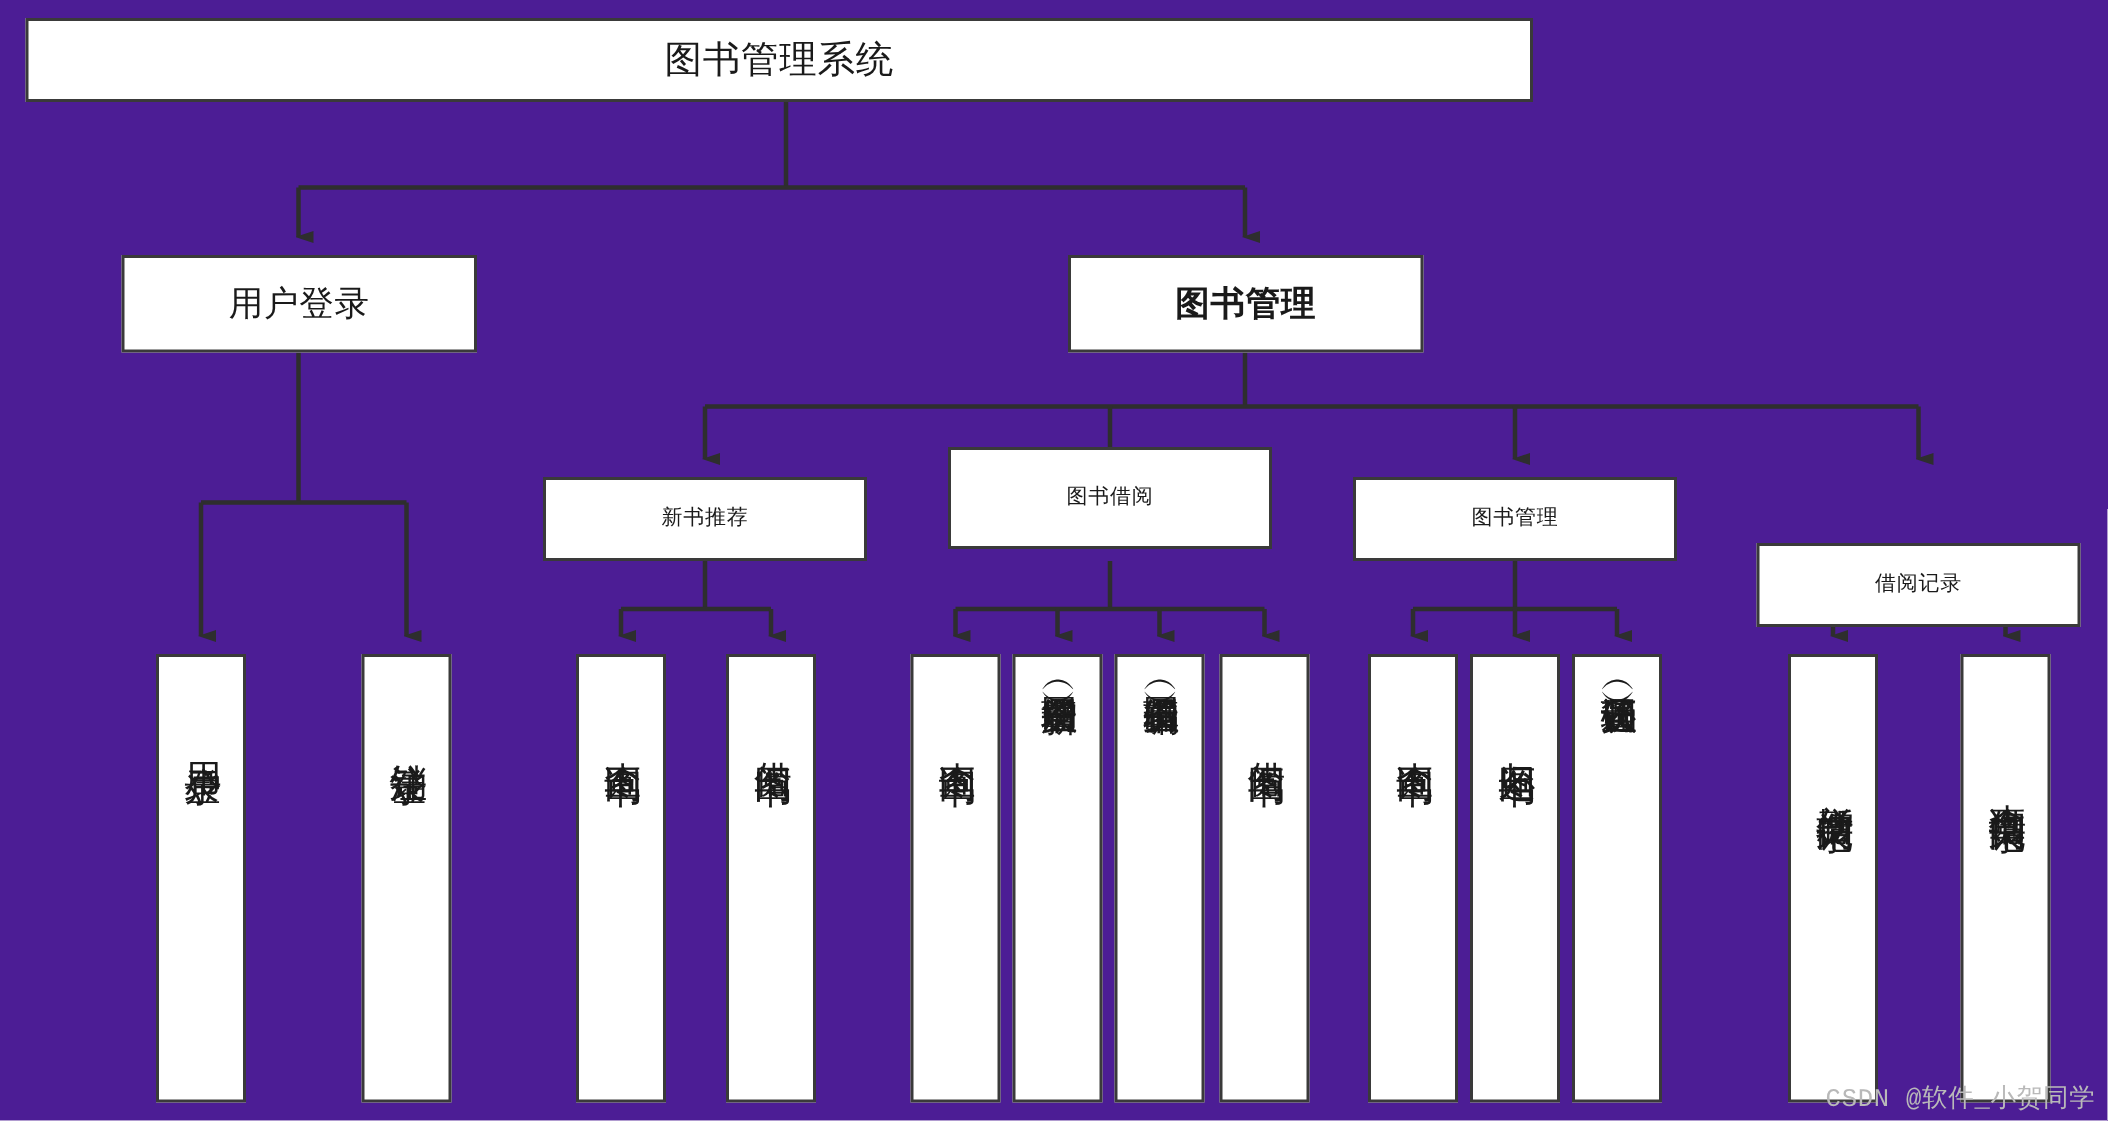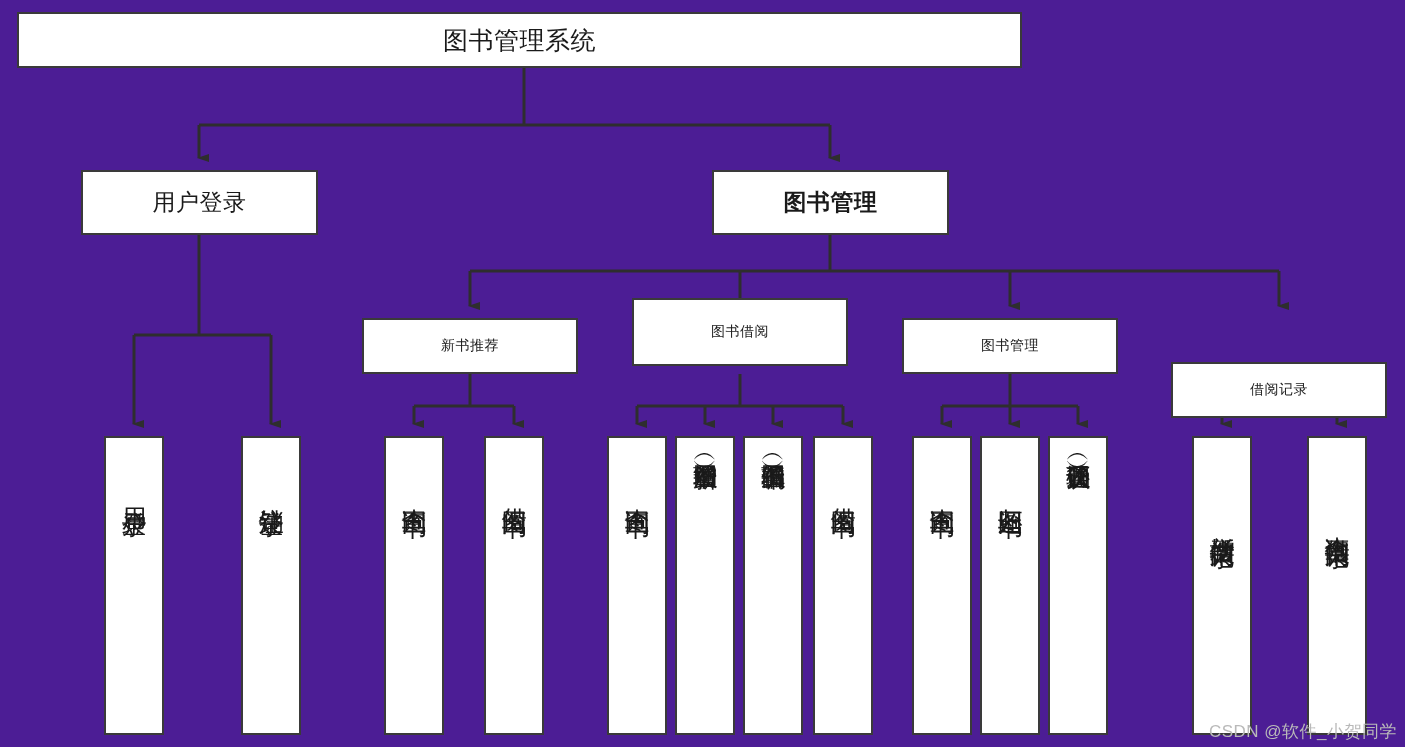--- a/index.html
+++ b/index.html
@@ -68,21 +68,21 @@
   }
   .node-leaf.leaf-low .node-label {
     padding-top: 70px;
   }
   #watermark {
     position: absolute;
     right: 8px;
     bottom: 4px;
     font-size: 17px;
     color: #b9b9b9;
-    font-family: Liberation Sans, sans-serif;
+    font-family: Liberation Mono, monospace;
     letter-spacing: 0.5px;
     user-select: none;
     pointer-events: none;
   }
 </style>
 </head>
 <body>
 
 <div id="diagram-root">
 

